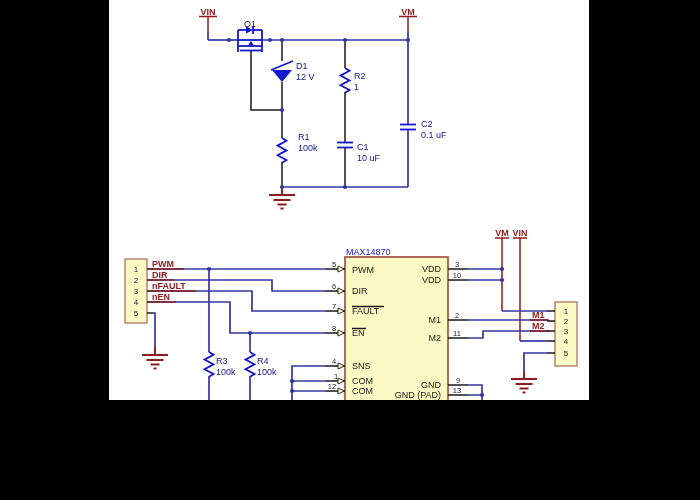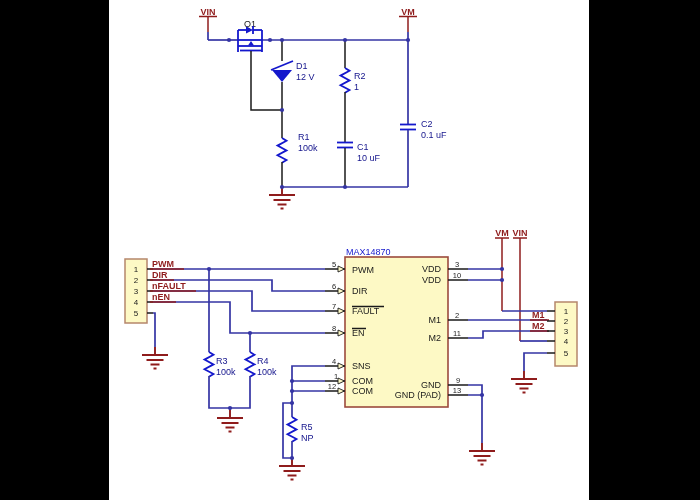--- a/index.html
+++ b/index.html
@@ -1,16 +1,16 @@
 <!DOCTYPE html>
 <html><head>
 <meta charset="utf-8">
 <style>
   html,body{margin:0;padding:0;background:#000;}
-  .stage{position:relative;width:700px;height:500px;background:#000;overflow:hidden;}
+  .stage{position:relative;width:700px;height:400px;background:#000;overflow:hidden;}
   svg{display:block;}
   text{font-family:"Liberation Sans","DejaVu Sans",sans-serif;}
   .w{stroke:#3434a4;stroke-width:1.7;fill:none;}
   .bk{stroke:#1a1a1a;stroke-width:1.5;fill:none;}
   .sym{stroke:#1418cc;stroke-width:1.8;fill:none;}
   .symf{fill:#1418cc;stroke:none;}
   .rd{stroke:#8f1c1c;stroke-width:1.9;fill:none;}
   .rdthin{stroke:#8f1c1c;stroke-width:1.5;fill:none;}
   .dot{fill:#3434a4;stroke:none;}
   .tred{fill:#8f1c1c;font-size:9px;font-weight:bold;}

